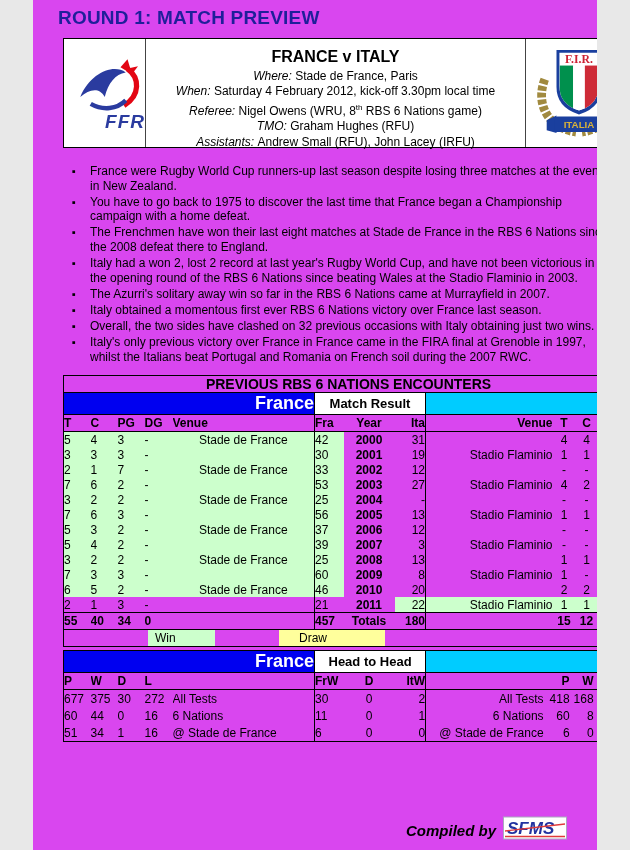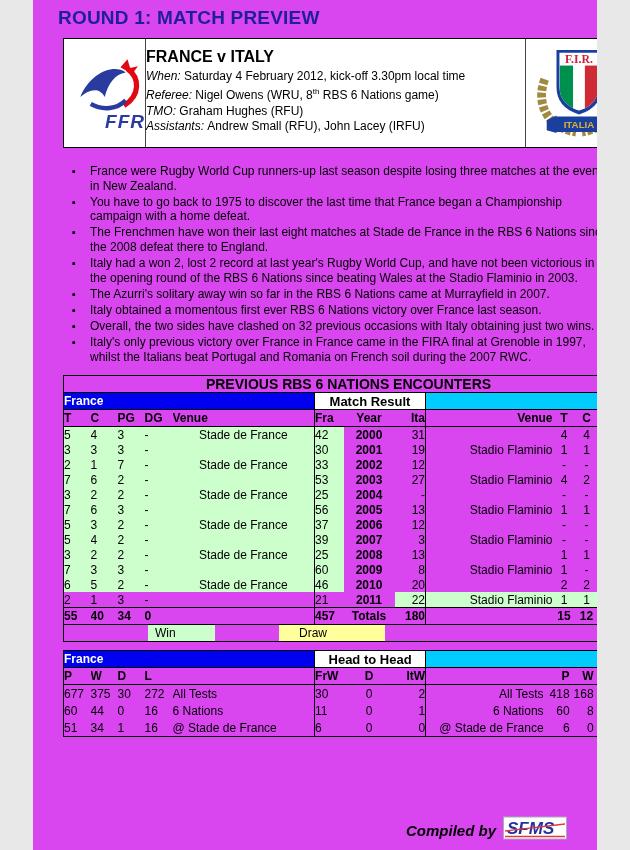--- a/index.html
+++ b/index.html
@@ -15,21 +15,21 @@
   
   .match-box {
     position:absolute; left:30px; top:38px; width:570px; height:110px;
     border:1px solid #000; display:flex; box-sizing:border-box; background:#fff;
   }
   .ffr-cell {
     width:82px; border-right:1px solid #444; box-sizing:border-box;
     display:flex; flex-direction:column; align-items:flex-end; justify-content:center;
   }
   .ffr-text { font-size:19px; font-weight:bold; font-style:italic; color:#2a3b9f; letter-spacing:1px; margin-top:-4px; }
-  .center-cell { flex:1; text-align:left; padding-top:9px; box-sizing:border-box; }
+  .center-cell { flex:1; text-align:center; padding-top:9px; box-sizing:border-box; }
   .match-title { font-size:16px; font-weight:bold; margin-bottom:3px; }
   .info-line { font-size:12px; line-height:15.4px; }
   .info-line .lbl { font-style:italic; }
   .info-line sup { font-size:8px; }
   .fir-cell {
     width:107px; border-left:1px solid #444; box-sizing:border-box;
     display:flex; align-items:center; justify-content:center;
   }
   
   .bullets {
@@ -44,21 +44,21 @@
   
   .doc-table {
     position:absolute; left:30px; width:570px;
     border-collapse:collapse; table-layout:fixed; font-size:12px;
     border:1.5px solid #000;
   }
   .doc-table td { height:15px; padding:0; white-space:nowrap; overflow:hidden; }
   .enc-table { top:375px; }
   .cmp-table { top:650px; }
   .t-title { font-weight:bold; font-size:14px; text-align:center; height:20px; border-bottom:1px solid #000; }
-  .bar-fr { background:#0000f0; color:#fff; font-weight:bold; font-size:12px; text-align:left; padding-left:4px; height:23px; border-bottom:1px solid #000; }
+  .bar-fr { background:#0000f0; color:#fff; font-weight:bold; font-size:18px; text-align:right; padding-left:4px; height:23px; border-bottom:1px solid #000; }
   .bar-mid { background:#fff; color:#000; font-weight:bold; font-size:13px; text-align:center; border:1px solid #000; height:23px; }
   .bar-it { background:#00ccff; color:#fff; font-weight:bold; font-size:14px; text-align:right; padding-right:5px; height:23px; border-bottom:1px solid #000; }
   .hdr-row td { font-weight:bold; border-bottom:1px solid #000; height:16px; }
   .c-st  { text-align:left; padding-left:3px; }
   .c-vfr { text-align:center; border-right:1px solid #000; }
   .h-vfr { text-align:left; padding-left:14px; border-right:1px solid #000; }
   .c-lab { text-align:left; padding-left:14px; border-right:1px solid #000; }
   .c-fra { text-align:left; padding-left:4px; }
   .c-year{ text-align:center; font-weight:bold; }
   .c-d   { text-align:center; }
@@ -96,20 +96,21 @@
           <path d="M60 16 C74 26 75 46 56 58" stroke="#e30613" stroke-width="6" fill="none"></path>
           <path d="M18 56 C32 64 48 62 58 52" stroke="#2a3b9f" stroke-width="5" fill="none"></path>
         </svg>
       </span>
       <div class="ffr-text">FFR</div>
     </div>
 
     <div class="center-cell">
       <div class="match-title">FRANCE v ITALY</div>
       <div id="info-lines">
+          <div class="info-line"><span class="lbl">Where: </span>Stade de France, Paris</div>
           <div class="info-line"><span class="lbl">When: </span>Saturday 4 February 2012, kick-off 3.30pm local time</div>
           <div class="info-line"><span class="lbl">Referee: </span>Nigel Owens (WRU, 8<sup>th</sup> RBS 6 Nations game)</div>
           <div class="info-line"><span class="lbl">TMO: </span>Graham Hughes (RFU)</div>
           <div class="info-line"><span class="lbl">Assistants: </span>Andrew Small (RFU), John Lacey (IRFU)</div>
         </div>
     </div>
 
     <div class="fir-cell">
       <span>
         <svg width="92" height="102" viewBox="0 0 94 104">

